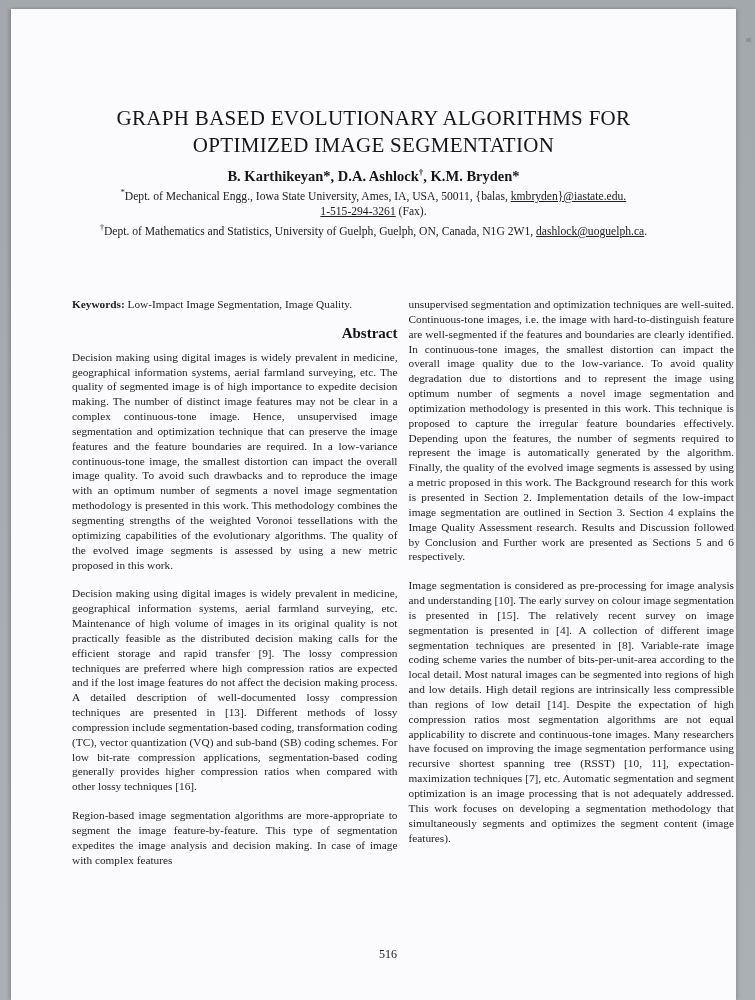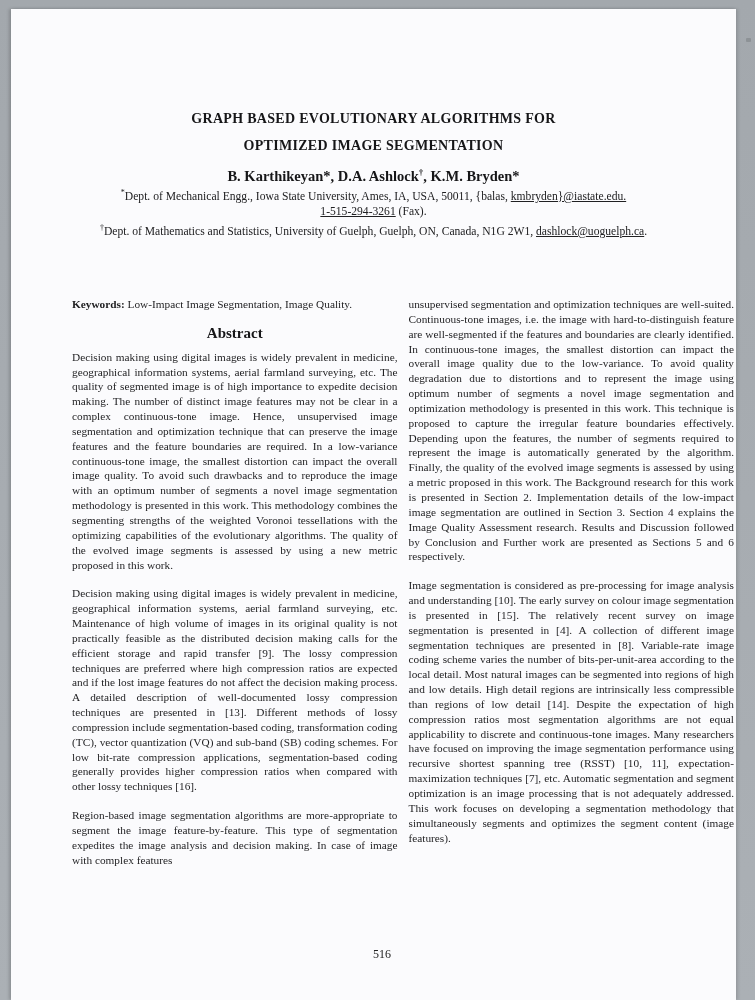--- a/index.html
+++ b/index.html
@@ -23,22 +23,22 @@
     top: 9px;
     width: 725px;
     height: 991px;
     background: #fbfbfd;
     box-shadow: -2px 0 3px rgba(0,0,0,0.18), 2px 0 3px rgba(0,0,0,0.12);
     color: #1d1d1f;
   }
   .title {
     margin-top: 96px;
     text-align: center;
-    font-weight: bold;
-    font-size: 14px;
+    font-weight: normal;
+    font-size: 21px;
     line-height: 27px;
     letter-spacing: 0.3px;
     color: #161618;
   }
   .authors {
     margin-top: 8px;
     text-align: center;
     font-weight: bold;
     font-size: 14.5px;
     color: #161618;
@@ -67,28 +67,28 @@
     text-align: justify;
     color: #1e1e20;
   }
   .col p { margin: 0 0 14px 0; }
   .keywords { margin-bottom: 17px; }
   .keywords b { font-weight: bold; }
   h2.section {
     font-size: 15px;
     font-weight: bold;
     margin: 0 0 9px 0;
-    text-align: center;
+    text-align: right;
     color: #161618;
   }
   h2.abstract-h { margin-top: 2px; }
   h2.numbered .secnum { display: inline-block; width: 23px; }
   .pagenum {
     position: absolute;
-    left: 40px;
+    left: 46px;
     width: 662px;
     top: 938px;
     text-align: center;
     font-size: 12px;
     color: #222;
   }
   .speck {
     position: absolute;
     right: 4px;
     top: 38px;

